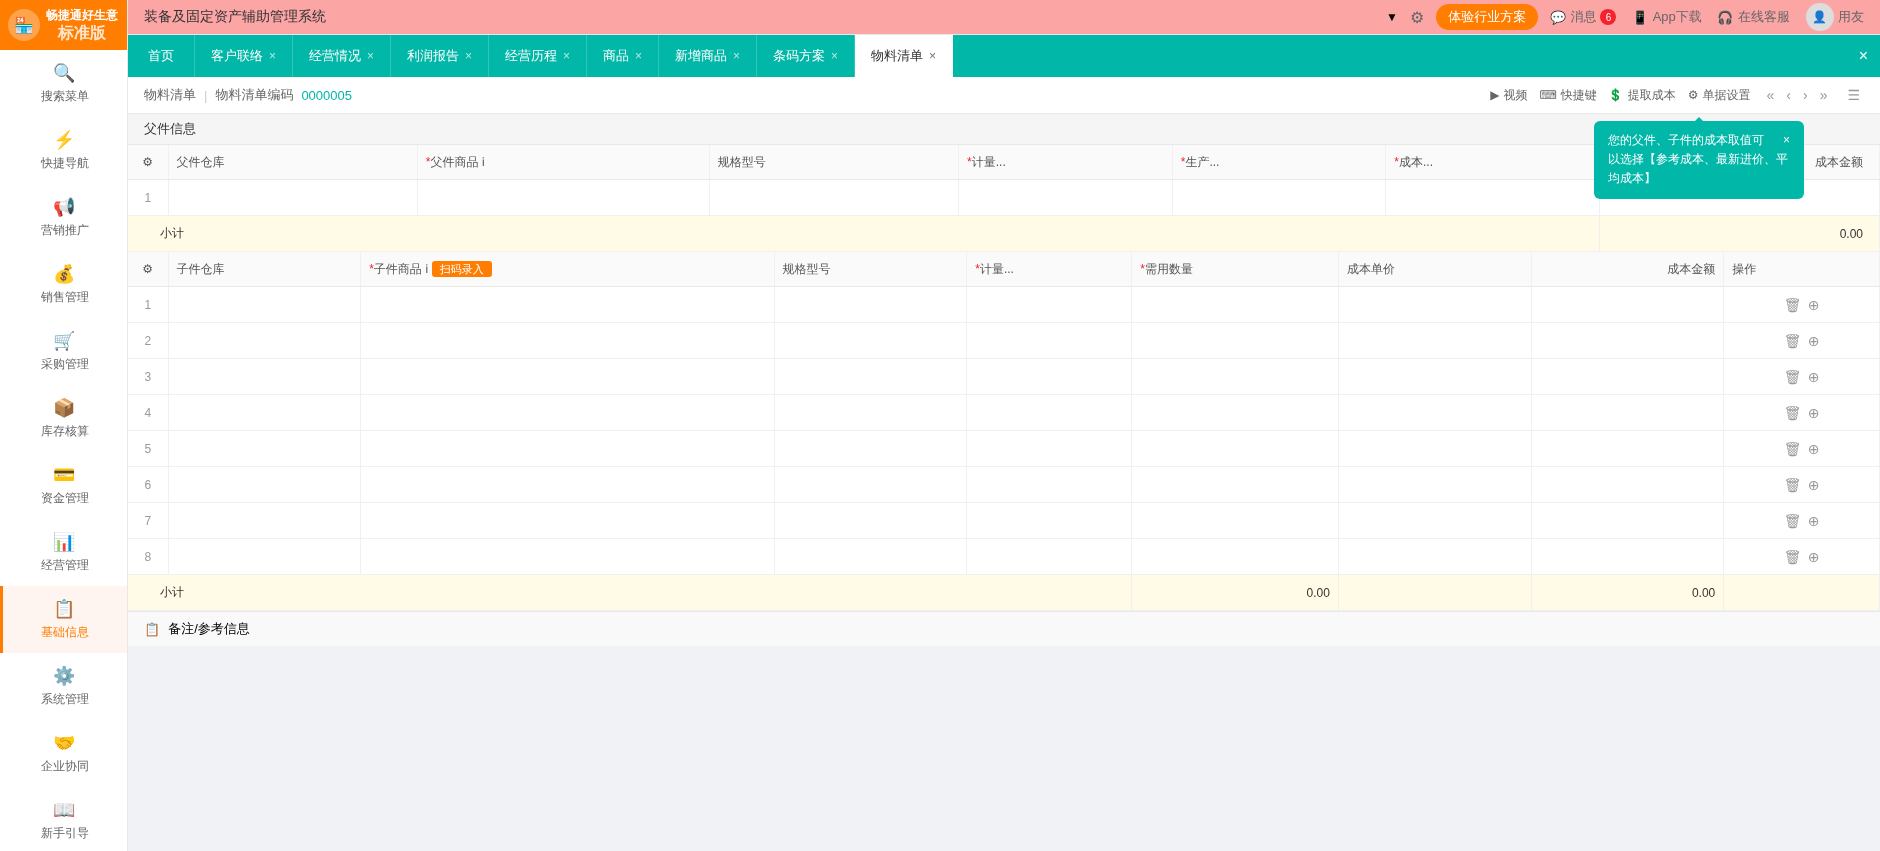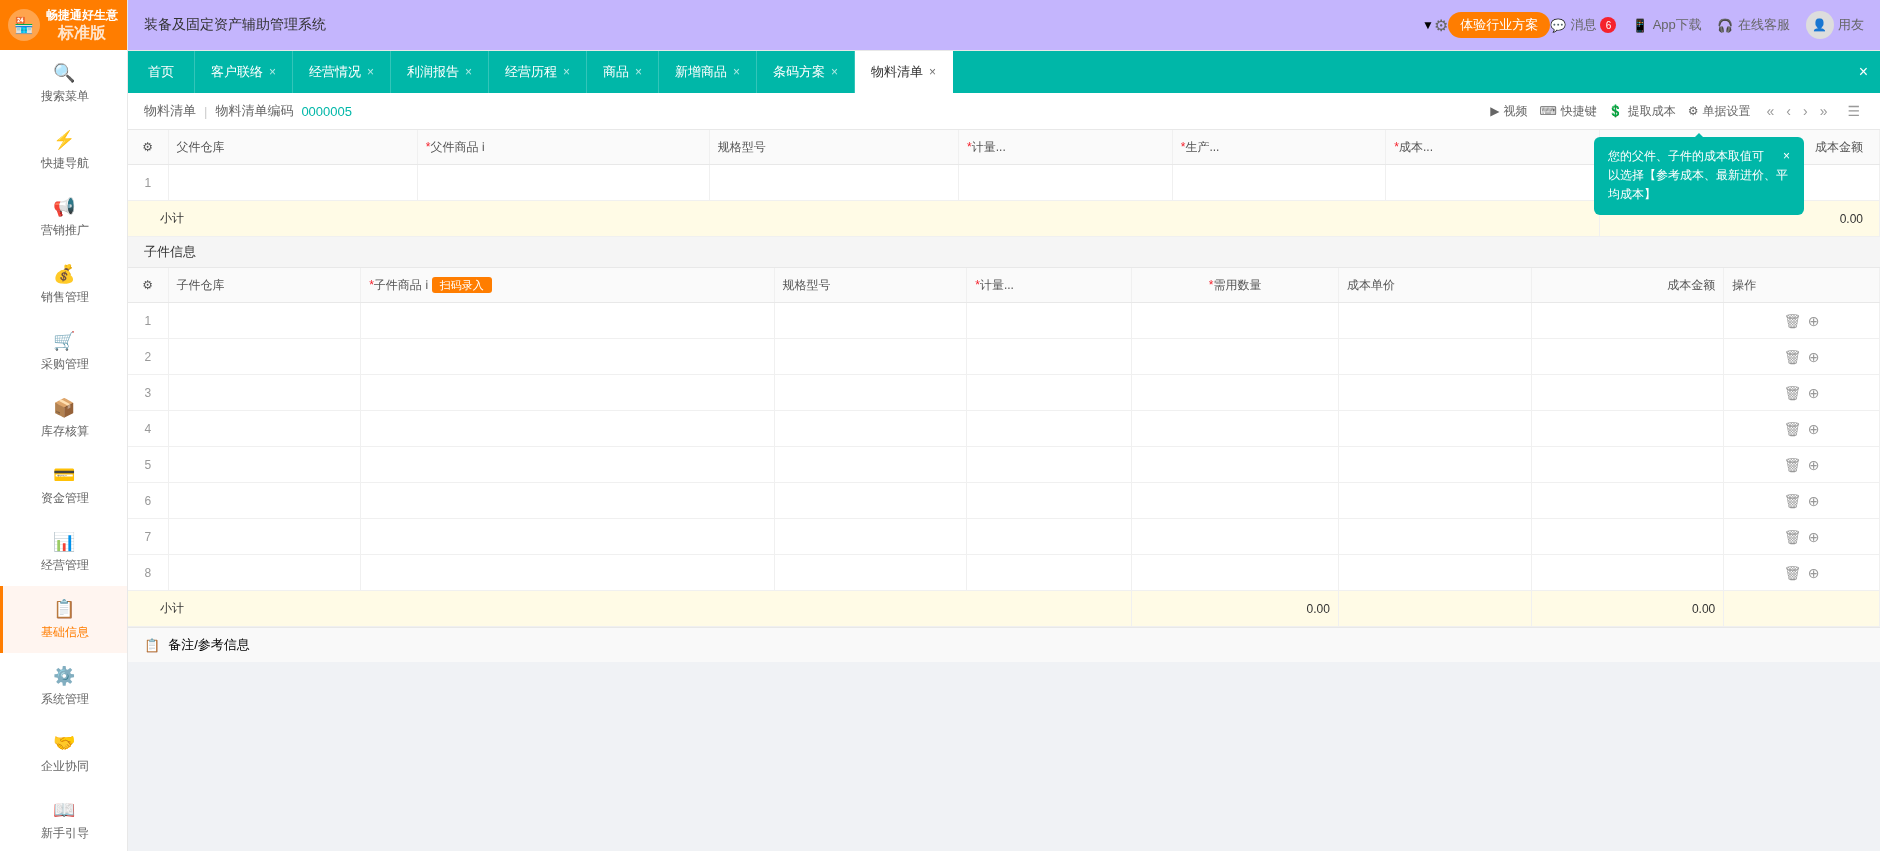--- a/index.html
+++ b/index.html
@@ -13,21 +13,21 @@
     .sidebar-logo .logo-sub { font-size: 16px; opacity: 0.8; }
     .sidebar-nav { flex: 1; overflow-y: auto; }
     .sidebar-item { display: flex; flex-direction: column; align-items: center; padding: 12px 8px; cursor: pointer; color: #666; font-size: 12px; gap: 4px; border-left: 3px solid transparent; }
     .sidebar-item.active { background: #fff5f0; color: #ff7d00; border-left-color: #ff7d00; }
     .sidebar-item .icon { font-size: 18px; }
 
     
     .main { flex: 1; display: flex; flex-direction: column; overflow: hidden; }
 
     
-    .topbar { background: #c4b5fd; height: 51px; display: flex; align-items: center; padding: 0 16px; border-bottom: 1px solid #e8e8e8; flex-shrink: 0; }
+    .topbar { background: #fca5a5; height: 35px; display: flex; align-items: center; padding: 0 16px; gap: 12px; border-bottom: 1px solid #e8e8e8; flex-shrink: 0; }
     .topbar-title { font-size: 14px; color: #333; font-weight: 500; flex: 1; }
     .topbar-trial { background: #ff7d00; color: #fff; padding: 4px 12px; border-radius: 16px; font-size: 13px; cursor: pointer; }
     .topbar-actions { display: flex; align-items: center; gap: 16px; color: #666; font-size: 13px; }
     .topbar-actions span { cursor: pointer; display: flex; align-items: center; gap: 4px; }
     .badge { background: #f5222d; color: #fff; border-radius: 50%; width: 16px; height: 16px; font-size: 10px; display: inline-flex; align-items: center; justify-content: center; }
     .settings-icon { font-size: 16px; cursor: pointer; color: #666; }
     .dropdown-icon { font-size: 12px; cursor: pointer; }
     .user-avatar { width: 28px; height: 28px; border-radius: 50%; background: #ddd; display: flex; align-items: center; justify-content: center; font-size: 12px; }
 
     
@@ -246,20 +246,21 @@
           <span class="nav-arrow">☰</span>
 
           <div class="tooltip-popup" style="top:36px; right:60px; width:210px;">
             <span class="tooltip-close">×</span>
             <span>您的父件、子件的成本取值可以选择【参考成本、最新进价、平均成本】</span>
           </div>
         </div>
       </div>
 
       <div class="section">
+        <div class="section-header">父件信息</div>
         <table class="data-table">
           <thead>
             <tr>
               <th class="settings-th">⚙</th>
               <th>父件仓库</th>
               <th><span class="required">*</span>父件商品 ℹ</th>
               <th>规格型号</th>
               <th><span class="required">*</span>计量...</th>
               <th><span class="required">*</span>生产...</th>
               <th><span class="required">*</span>成本...</th>
@@ -279,30 +280,29 @@
             </tr>
             <tr class="subtotal-row">
               <td class="subtotal-label" colspan="7">小计</td>
               <td class="value-cell" style="text-align:right; padding-right:16px;">0.00</td>
             </tr>
           </tbody>
         </table>
       </div>
 
       <div class="section">
-        <div class="section-header">子件信息</div>
         <table class="data-table">
           <thead>
             <tr>
               <th class="settings-th">⚙</th>
               <th>子件仓库</th>
               <th><span class="required">*</span>子件商品 ℹ <span class="scan-btn">扫码录入</span></th>
               <th>规格型号</th>
               <th><span class="required">*</span>计量...</th>
-              <th style="text-align:center;"><span class="required">*</span>需用数量</th>
+              <th style="text-align:left;"><span class="required">*</span>需用数量</th>
               <th>成本单价</th>
               <th style="text-align:right;">成本金额</th>
               <th>操作</th>
             </tr>
           </thead>
           <tbody>
             <tr>
               <td class="row-num">1</td>
               <td></td>
               <td></td>

